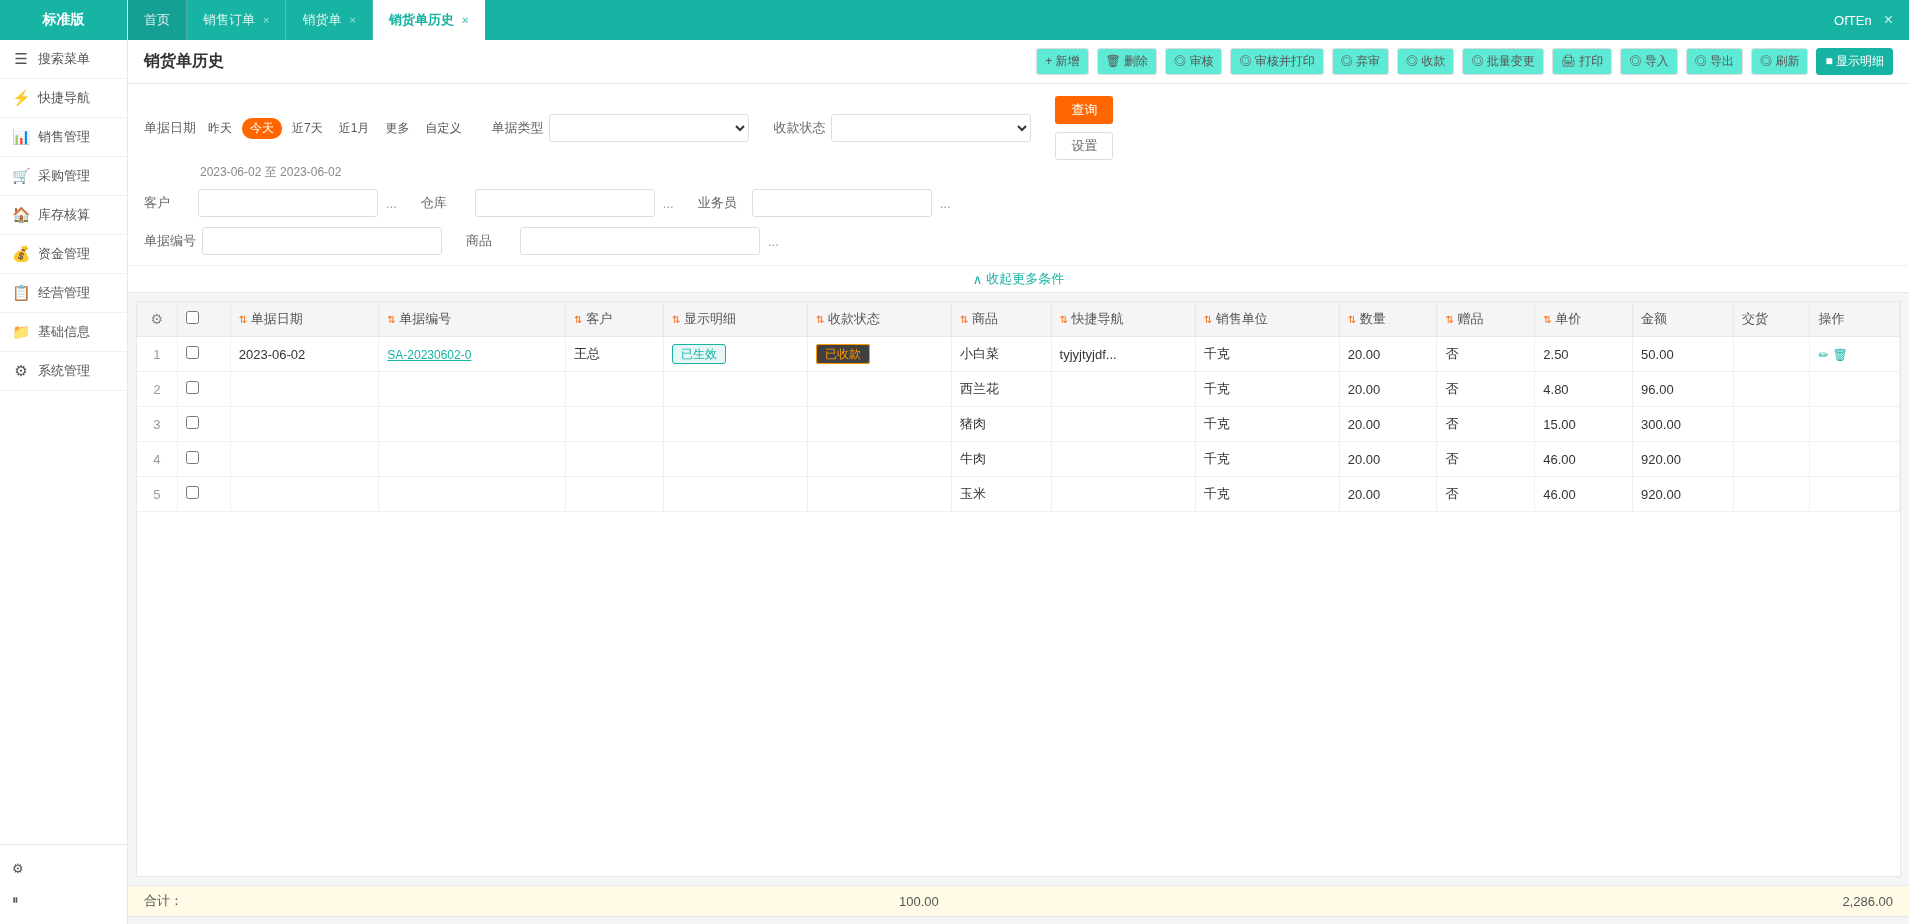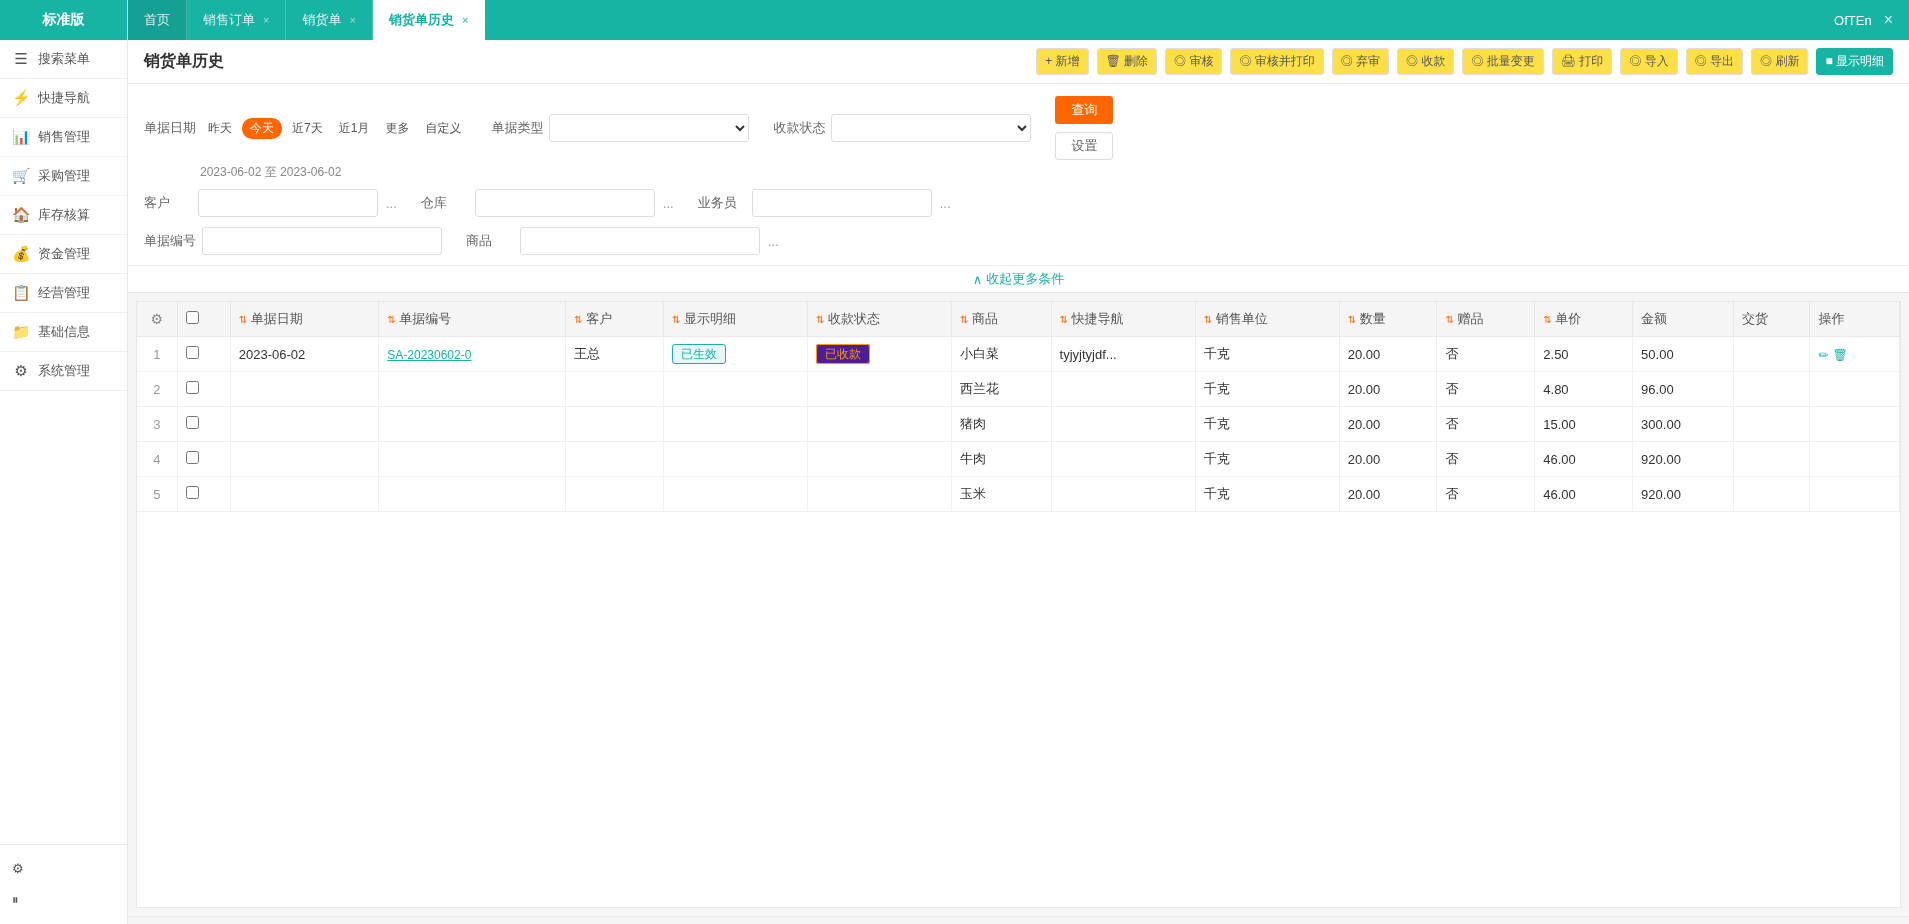--- a/index.html
+++ b/index.html
@@ -133,21 +133,21 @@
       align-items: center;
       gap: 8px;
       flex-wrap: wrap;
     }
     .toolbar-btn {
       display: flex;
       align-items: center;
       gap: 3px;
       padding: 4px 8px;
       border: 1px solid #ddd;
-      background: #fde047;
+      background: #5eead4;
       border-radius: 3px;
       cursor: pointer;
       color: #555;
       font-size: 12px;
     }
     .toolbar-btn.teal { background: #17b3a3; color: #fff; border-color: #17b3a3; }
 
     
     .filter-area {
       background: #fff;
@@ -297,21 +297,21 @@
       color: #333;
       white-space: nowrap;
     }
     td:first-child { text-align: center; color: #999; }
     .badge {
       padding: 2px 8px;
       border-radius: 3px;
       font-size: 12px;
     }
     .badge-active { background: #e6f7f5; color: #17b3a3; border: 1px solid #17b3a3; }
-    .badge-paid { background: #4c1d95; color: #ff9900; border: 1px solid #ff9900; }
+    .badge-paid { background: #404040; color: #ff9900; border: 1px solid #ff9900; }
     .action-link {
       color: #17b3a3;
       cursor: pointer;
       margin-right: 4px;
       font-size: 12px;
     }
 
     
     .table-footer {
       background: #fffbe6;
@@ -713,19 +713,24 @@
               <td>否</td>
               <td>46.00</td>
               <td>920.00</td>
               <td></td>
               <td></td>
             </tr>
           </tbody>
       </table>
     </div>
 
+    <div class="table-footer">
+      <span>合计：</span>
+      <span style="margin-left: 700px;">100.00</span>
+      <span style="margin-left: auto;">2,286.00</span>
+    </div>
 
     <div class="scrollbar-area">
       <div class="scrollbar-inner"></div>
     </div>
 
   </div>
 </div>
 
 </body></html>

